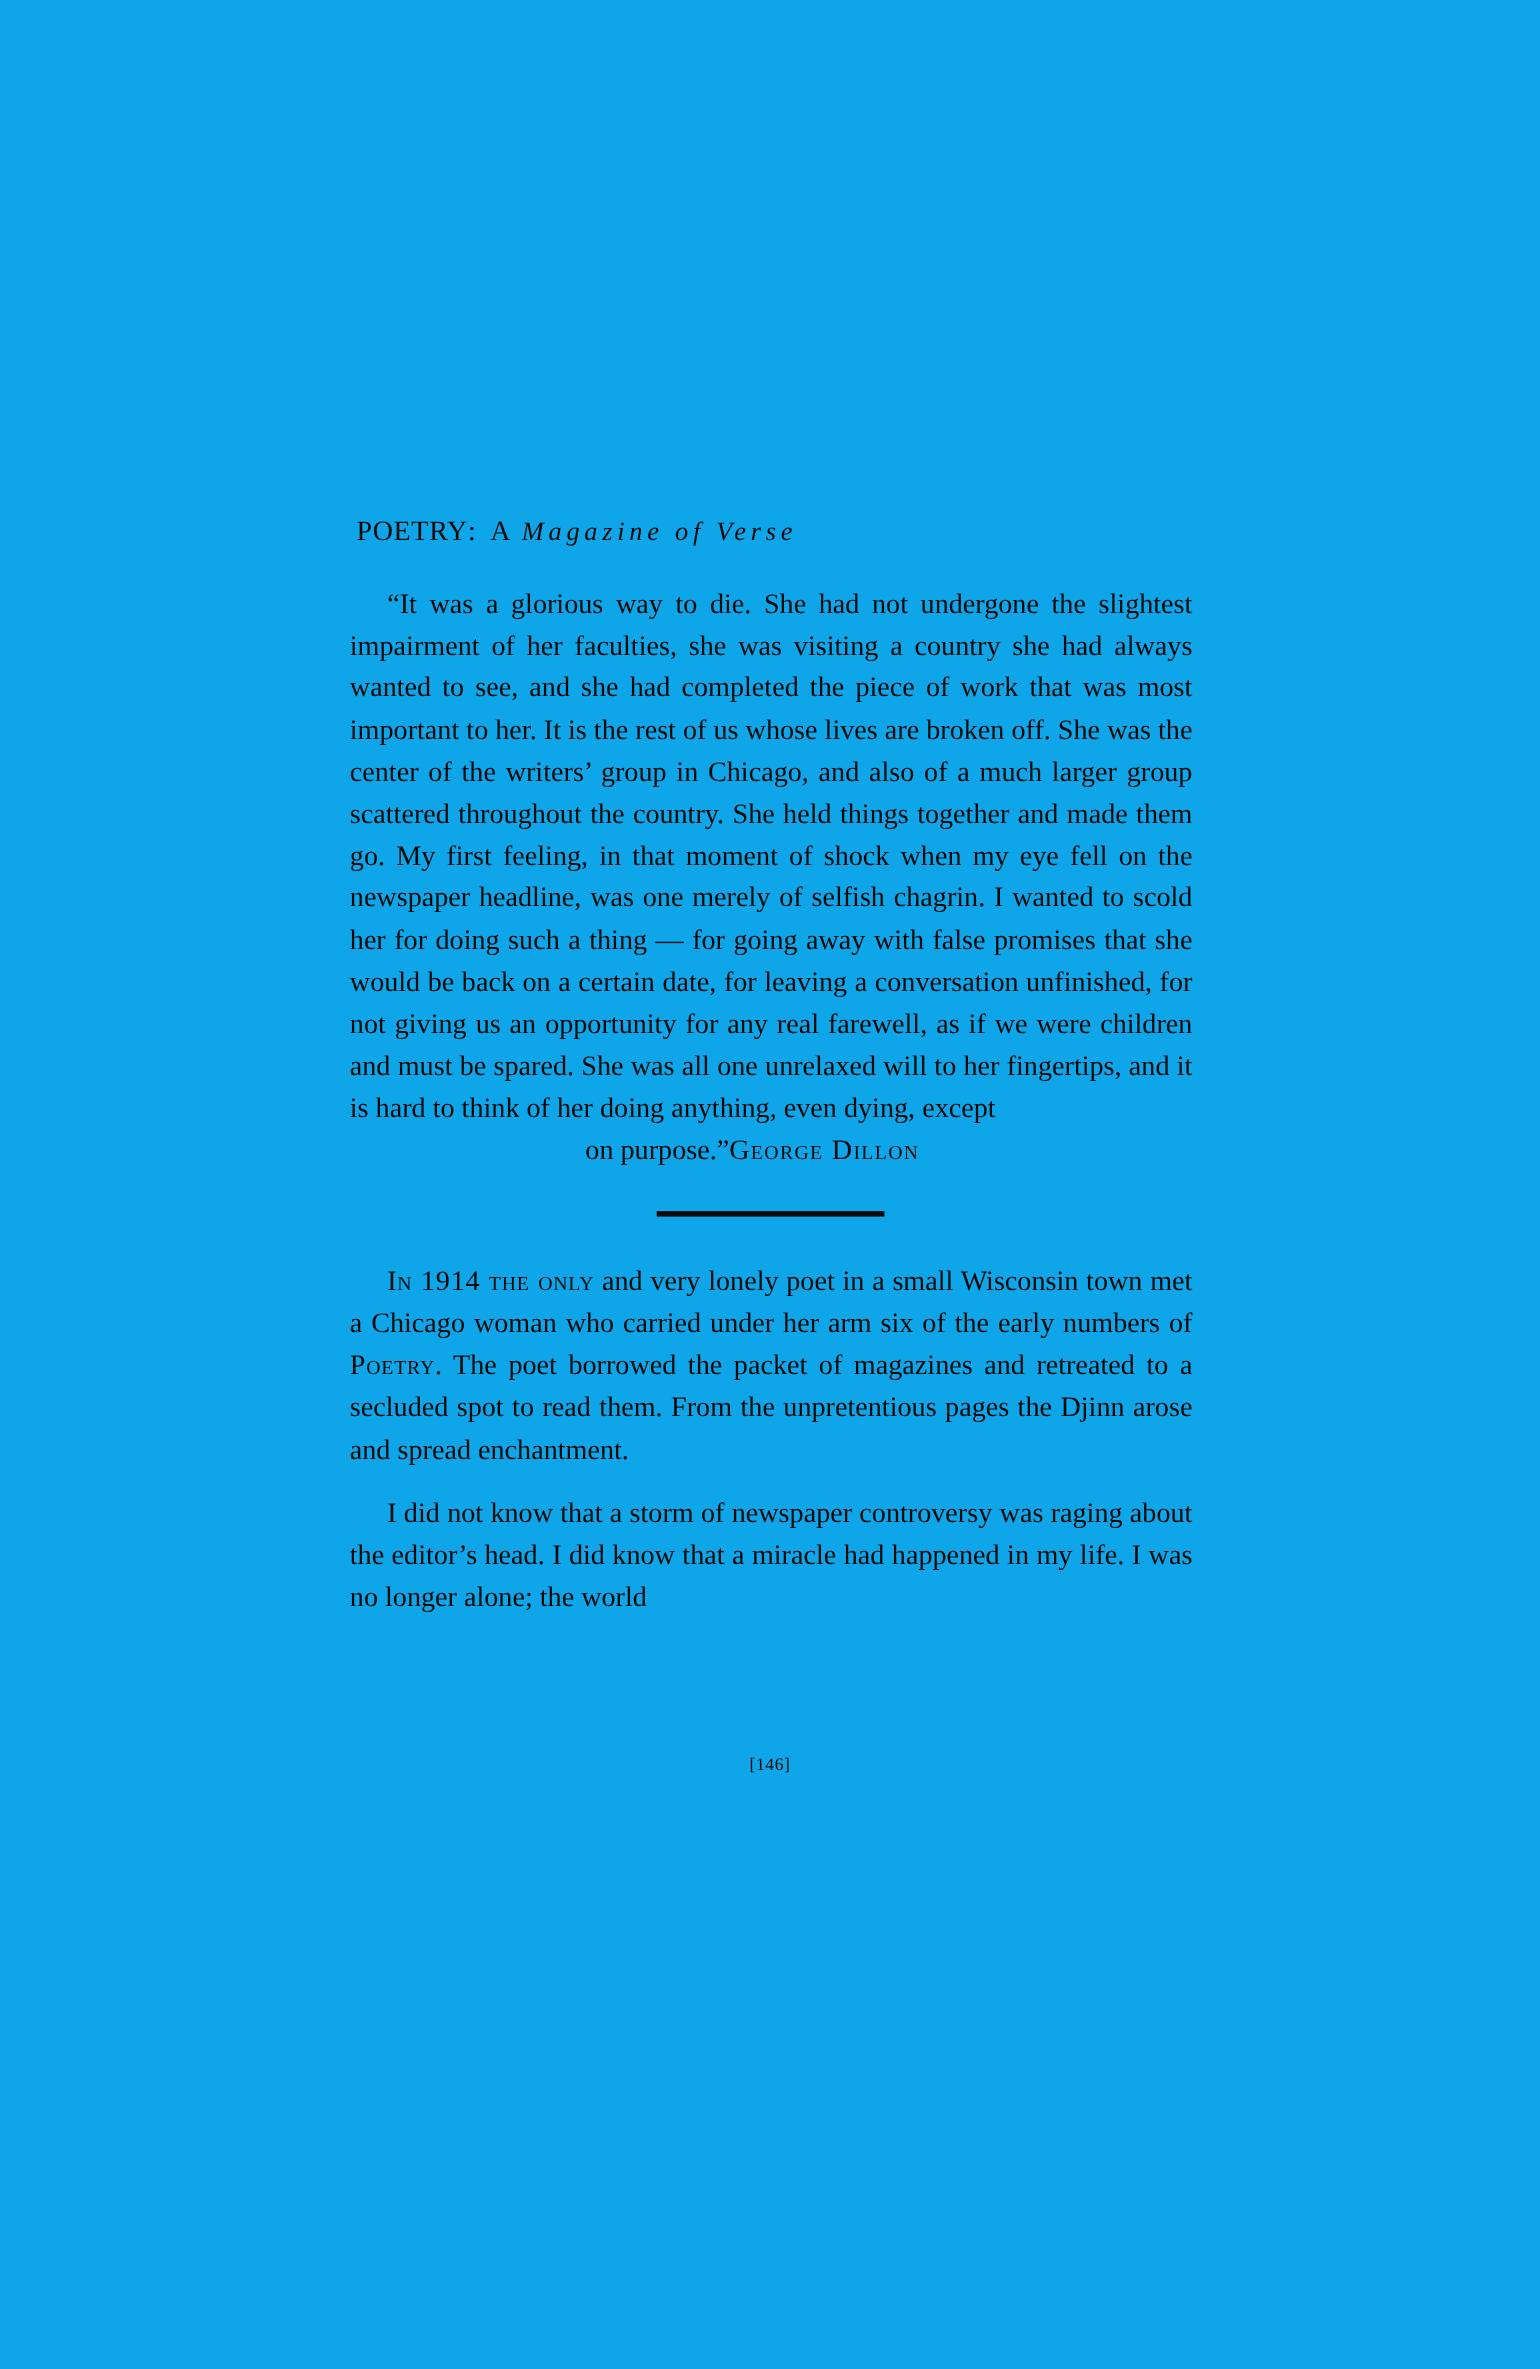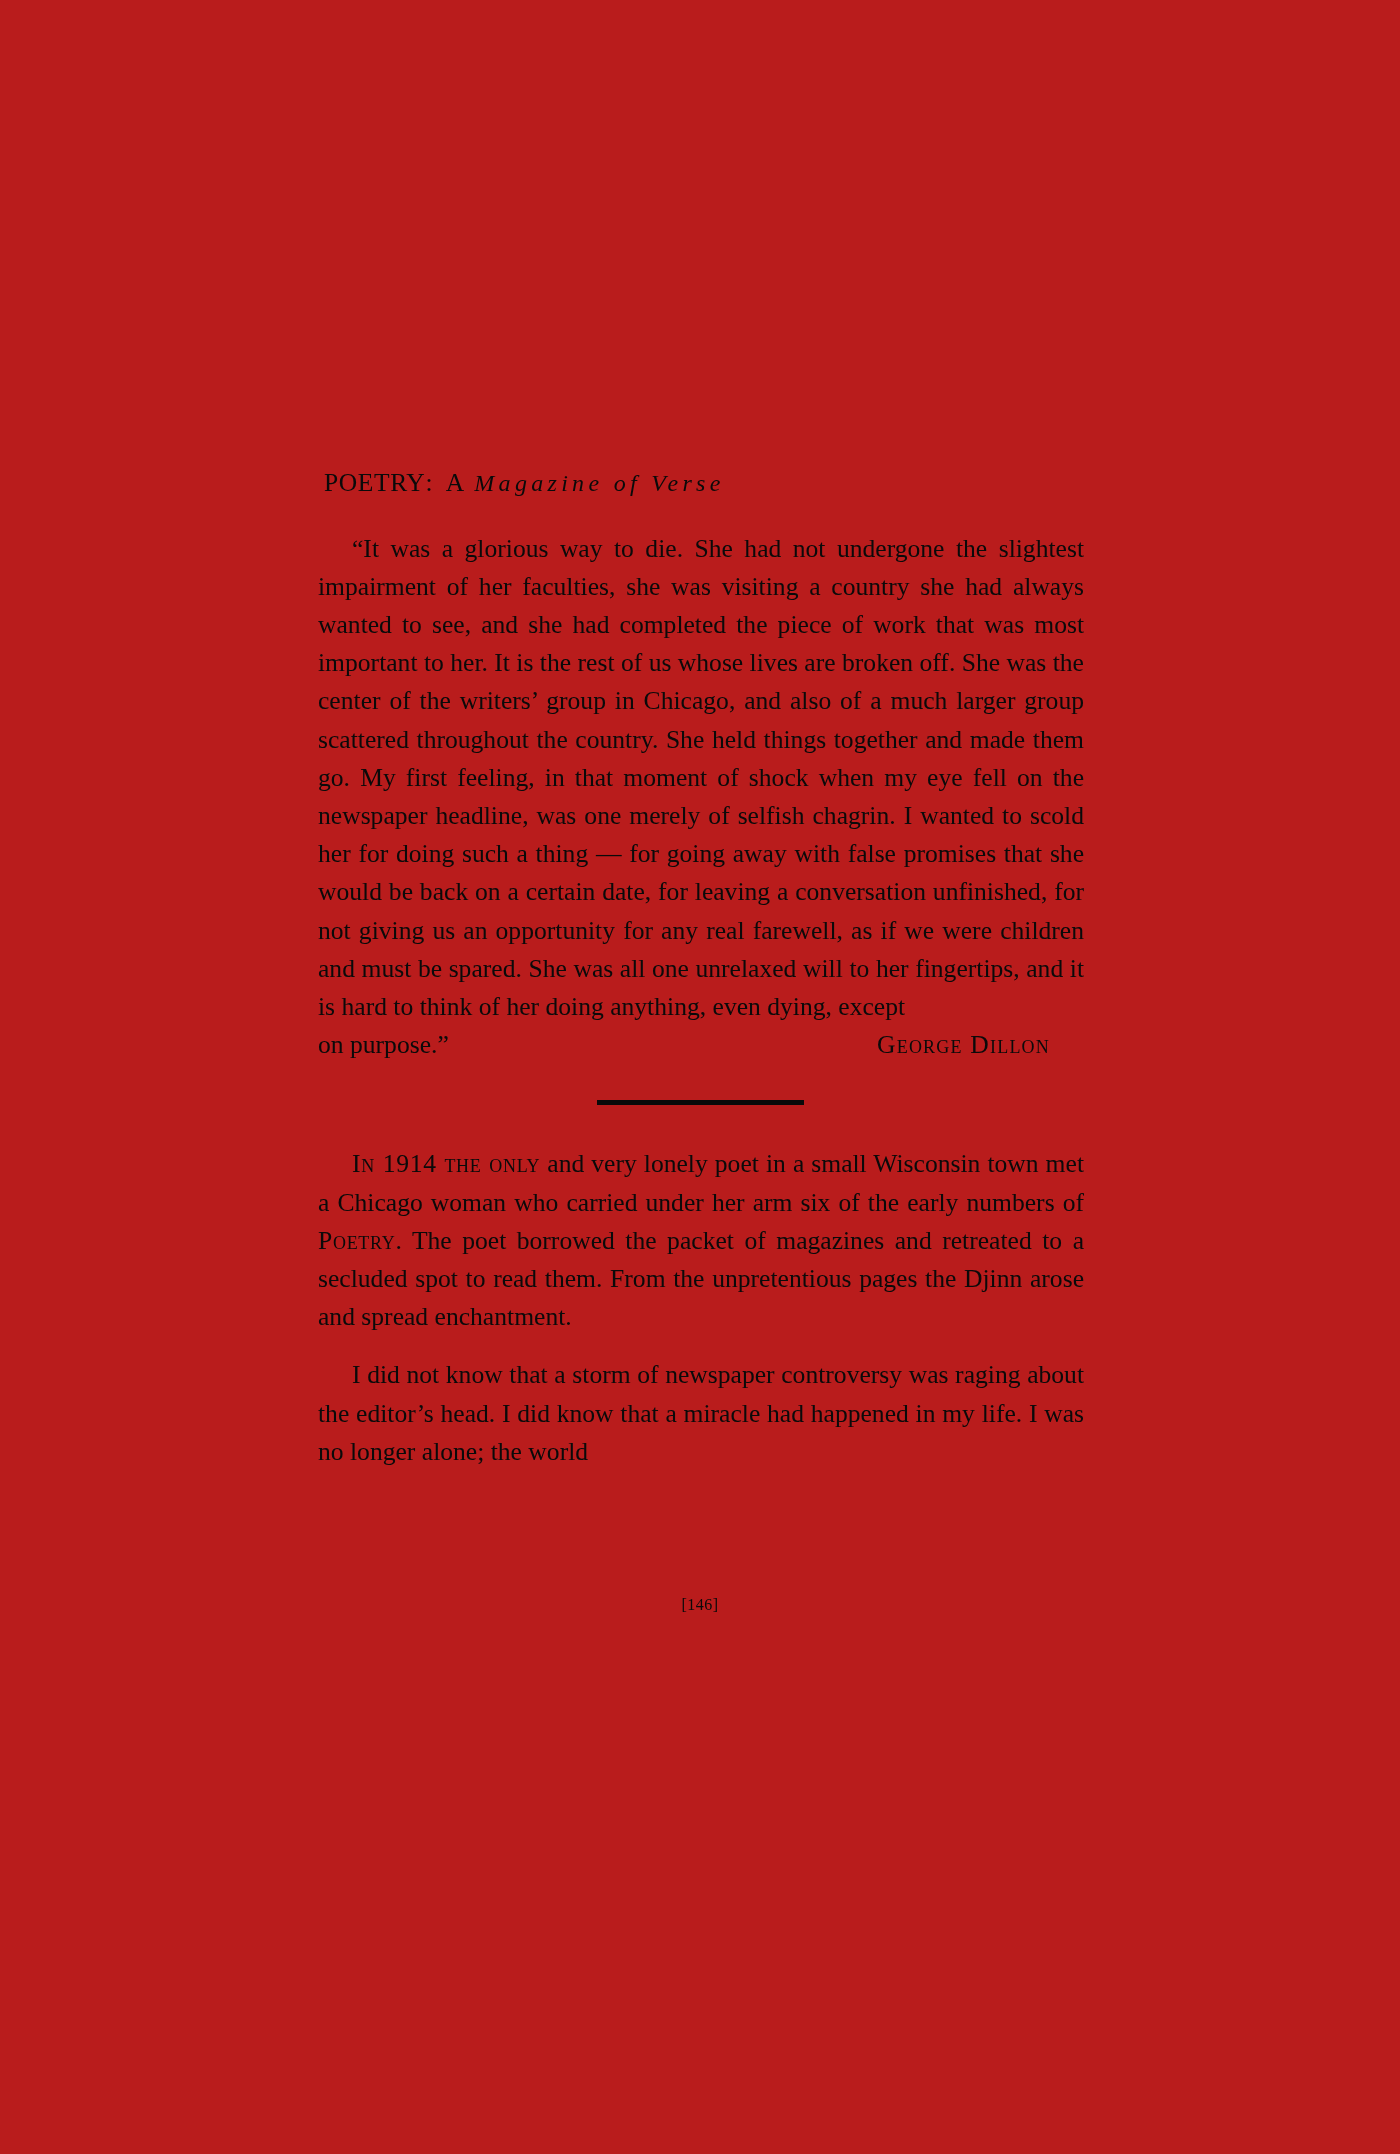--- a/index.html
+++ b/index.html
@@ -5,21 +5,21 @@
   html, body {
     margin: 0;
     padding: 0;
     background: #ffffff;
   }
 
   .page {
     position: relative;
     width: 1400px;
     height: 2154px;
-    background: #b91c1c;
+    background: #0ea5e9;
     overflow: hidden;
     font-family: "Liberation Serif", "DejaVu Serif", serif;
     color: #0a0a0a;
   }
 
   
   .text-block {
     position: absolute;
     left: 318px;
     top: 470px;
@@ -68,21 +68,21 @@
   .sc {
     font-variant: small-caps;
     letter-spacing: 0.7px;
   }
 
   .signature-line {
     margin: 0;
     font-size: 25.6px;
     line-height: 38.2px;
     display: flex;
-    justify-content: space-between;
+    justify-content: center;
     align-items: baseline;
   }
   .signature-line .sig-tail {
     white-space: nowrap;
   }
   .signature-line .sig-name {
     font-variant: small-caps;
     letter-spacing: 1.2px;
     white-space: nowrap;
     padding-right: 34px;

